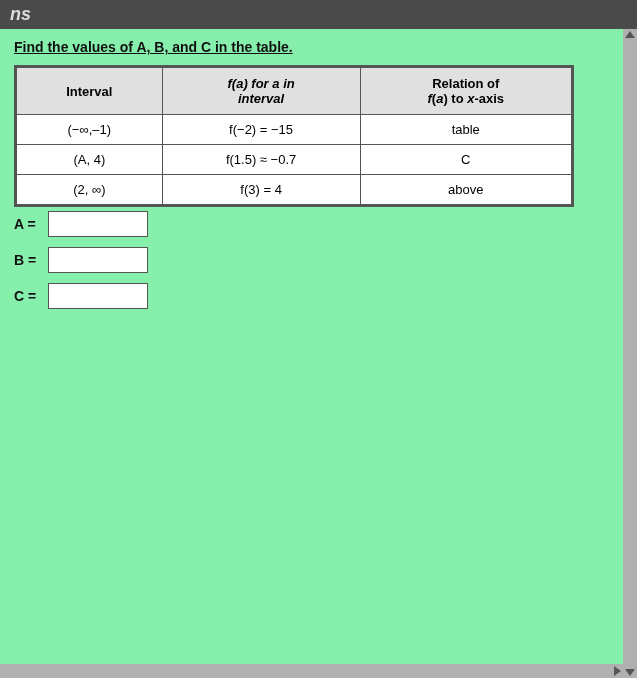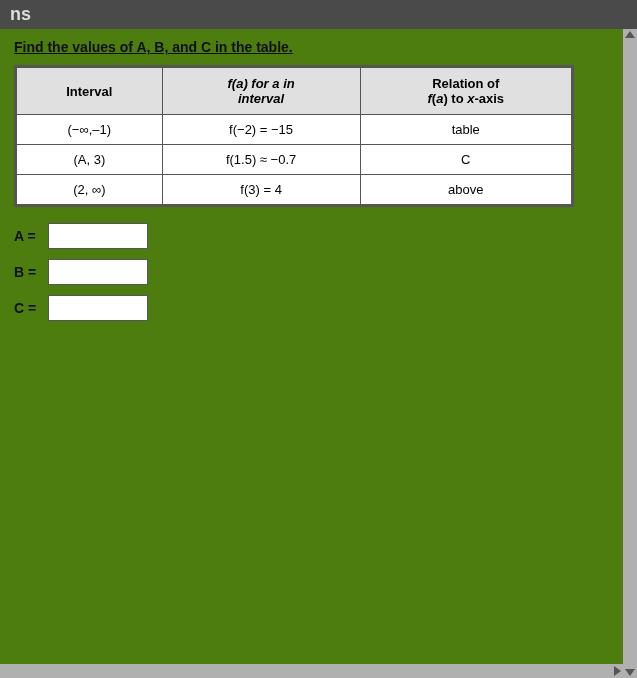--- a/index.html
+++ b/index.html
@@ -13,24 +13,25 @@
       display: flex;
       flex-direction: column;
     }
 
     .top-bar {
       background: #4a4a4a;
       color: #ddd;
       font-size: 18px;
       font-weight: bold;
       padding: 4px 10px;
+      font-style: italic;
     }
 
     .main-content {
-      background: #4d7c0f;
+      background: #86efac;
       flex: 1;
       display: flex;
       flex-direction: column;
       padding: 10px 14px 10px 14px;
       position: relative;
     }
 
     .scroll-indicator-right {
       position: absolute;
       right: 0;
@@ -85,21 +86,21 @@
       font-size: 14px;
       font-weight: bold;
       color: #111;
       margin-bottom: 10px;
       text-decoration: underline;
     }
 
     .table-wrapper {
       border: 2px solid #555;
       background: white;
-      margin-bottom: 16px;
+      margin-bottom: 4px;
       width: 560px;
     }
 
     table {
       border-collapse: collapse;
       width: 100%;
     }
 
     thead tr {
       background: #e0e0e0;
@@ -176,21 +177,21 @@
           </th>
         </tr>
       </thead>
       <tbody id="table-body">
       <tr>
             <td>(−∞,–1)</td>
             <td>f(−2) = −15</td>
             <td>table</td>
           </tr>
           <tr>
-            <td>(A, 3)</td>
+            <td>(A, 4)</td>
             <td>f(1.5) ≈ −0.7</td>
             <td>C</td>
           </tr>
           <tr>
             <td>(2, ∞)</td>
             <td>f(3) = 4</td>
             <td>above</td>
           </tr>
         </tbody>
     </table>

